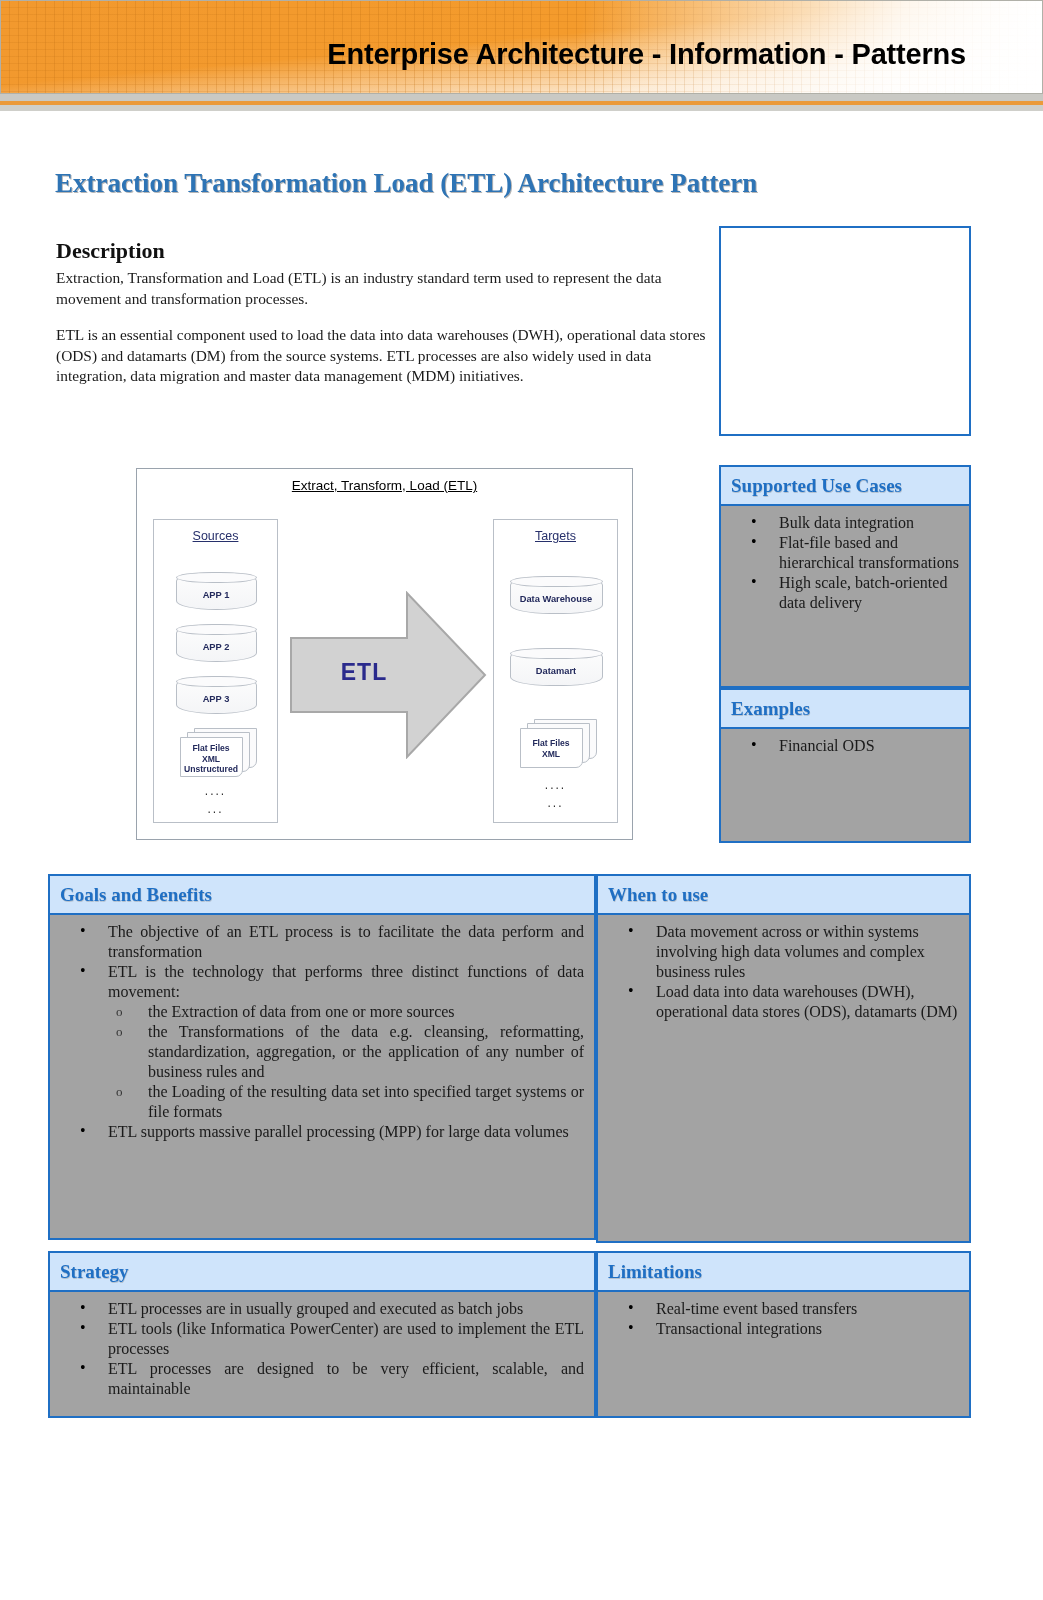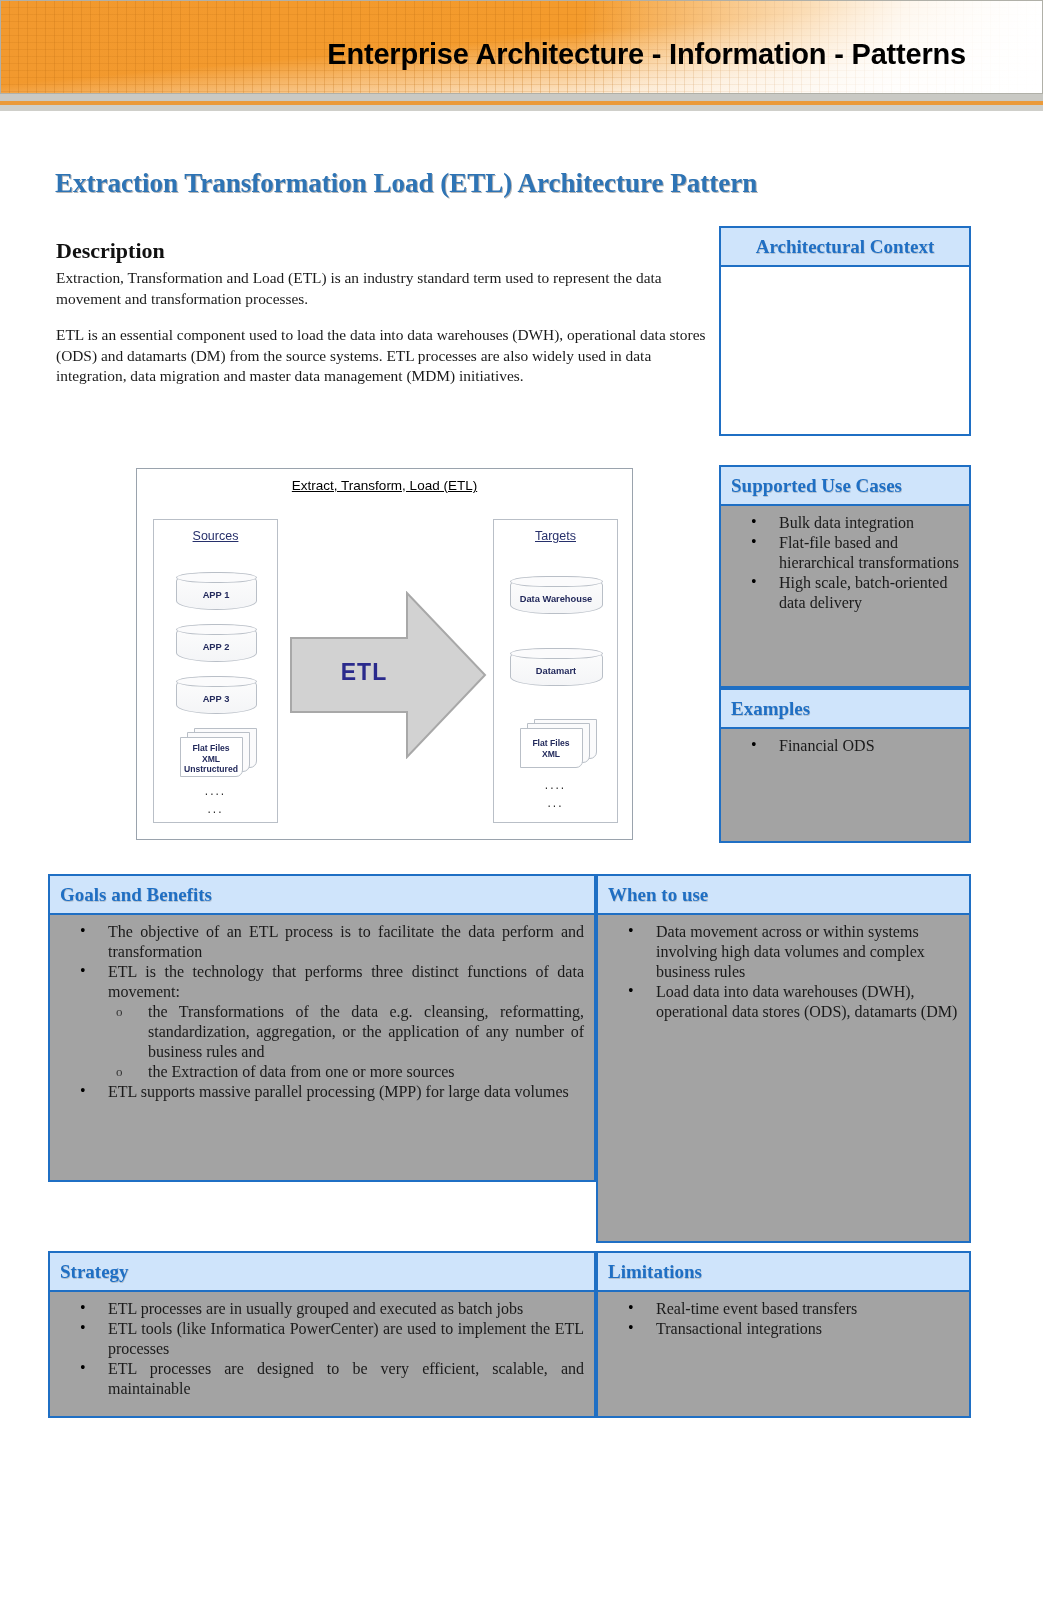--- a/index.html
+++ b/index.html
@@ -185,21 +185,21 @@
     color: #333;
   }
   .just > li { text-align: justify; }
 
   
   #arch-context { left: 719px; top: 226px; width: 252px; height: 210px; background:#ffffff; }
   #use-cases    { left: 719px; top: 465px; width: 252px; height: 223px; }
   #examples     { left: 719px; top: 688px; width: 252px; height: 155px; }
 
   
-  #goals       { left: 48px;  top: 874px;  width: 548px; height: 308px; }
+  #goals       { left: 48px;  top: 874px;  width: 548px; height: 366px; }
   #when-to-use { left: 596px; top: 874px;  width: 375px; height: 369px; }
   #strategy    { left: 48px;  top: 1251px; width: 548px; height: 167px; }
   #limitations { left: 596px; top: 1251px; width: 375px; height: 167px; }
 
   
   .diagram {
     position: absolute;
     left: 136px; top: 468px;
     width: 497px; height: 372px;
     background: #ffffff;
@@ -344,23 +344,20 @@
 
 <div class="page-title">Extraction Transformation Load (ETL) Architecture Pattern</div>
 
 <div class="desc-heading">Description</div>
 <div class="desc-body">
   <p>Extraction, Transformation and Load (ETL) is an industry standard term used to represent the data movement and transformation processes.</p>
   <p>ETL is an essential component used to load the data into data warehouses (DWH), operational data stores (ODS) and datamarts (DM) from the source systems. ETL processes are also widely used in data integration, data migration and master data management (MDM) initiatives.</p>
 </div>
 
 <div class="panel" id="arch-context">
-  <div class="panel-head center">
-    <span class="panel-head-text">Architectural Context</span>
-  </div>
   <div class="panel-body white"></div>
 </div>
 
 <div class="panel" id="use-cases">
   <div class="panel-head">
     <span class="panel-head-text">Supported Use Cases</span>
   </div>
   <div class="panel-body">
     <ul class="bl">
       <li>Bulk data integration</li>
@@ -449,22 +446,23 @@
 <div class="panel" id="goals">
   <div class="panel-head">
     <span class="panel-head-text">Goals and Benefits</span>
   </div>
   <div class="panel-body">
     <ul class="bl just">
       <li>The objective of an ETL process is to facilitate the data perform and transformation</li>
       <li>
         <span>ETL is the technology that performs three distinct functions of data movement:</span>
         <ul class="sub">
+          <li>the Extraction of data from one or more sources</li>
           <li>the Transformations of the data e.g. cleansing, reformatting, standardization, aggregation, or the application of any number of business rules and</li>
-          <li>the Extraction of data from one or more sources</li>
+          <li>the Loading of the resulting data set into specified target systems or file formats</li>
         </ul>
       </li>
       <li>ETL supports massive parallel processing (MPP) for large data volumes</li>
     </ul>
   </div>
 </div>
 
 <div class="panel" id="when-to-use">
   <div class="panel-head">
     <span class="panel-head-text">When to use</span>

